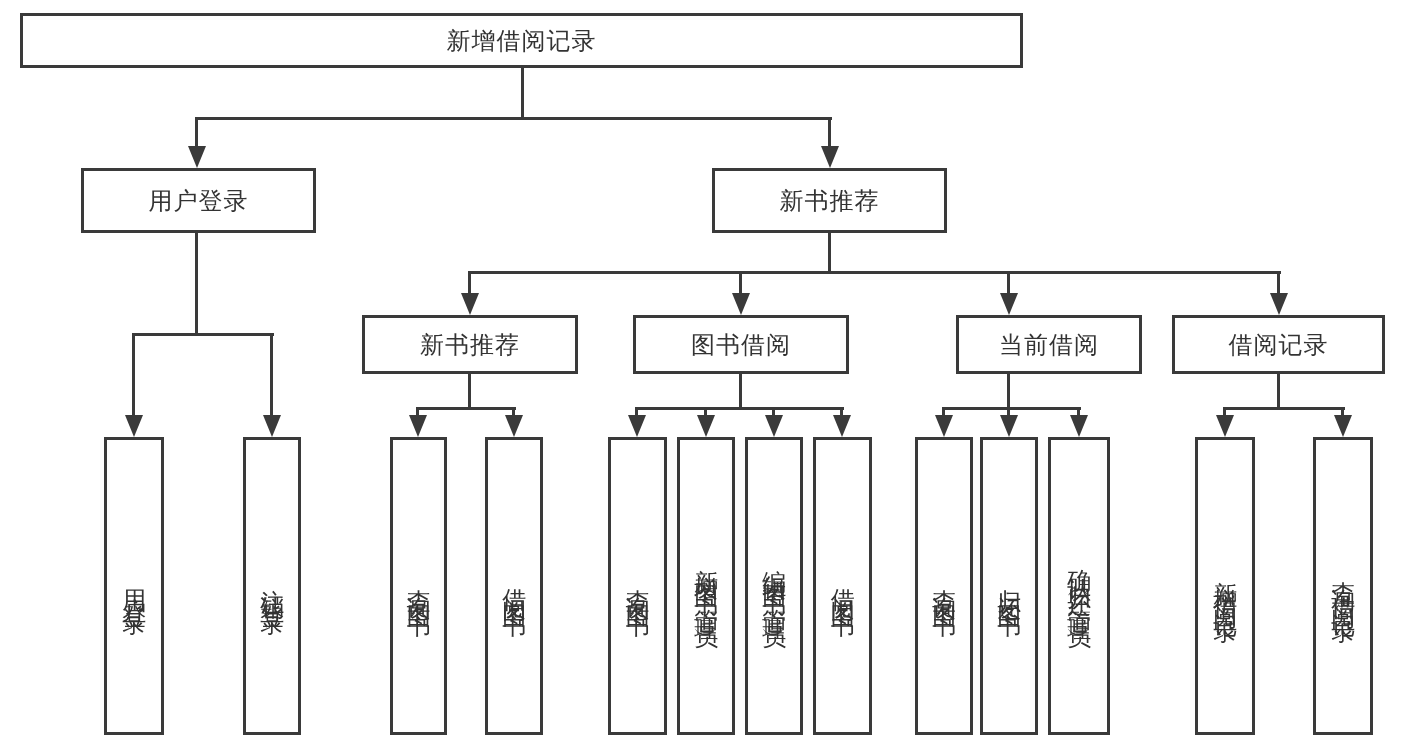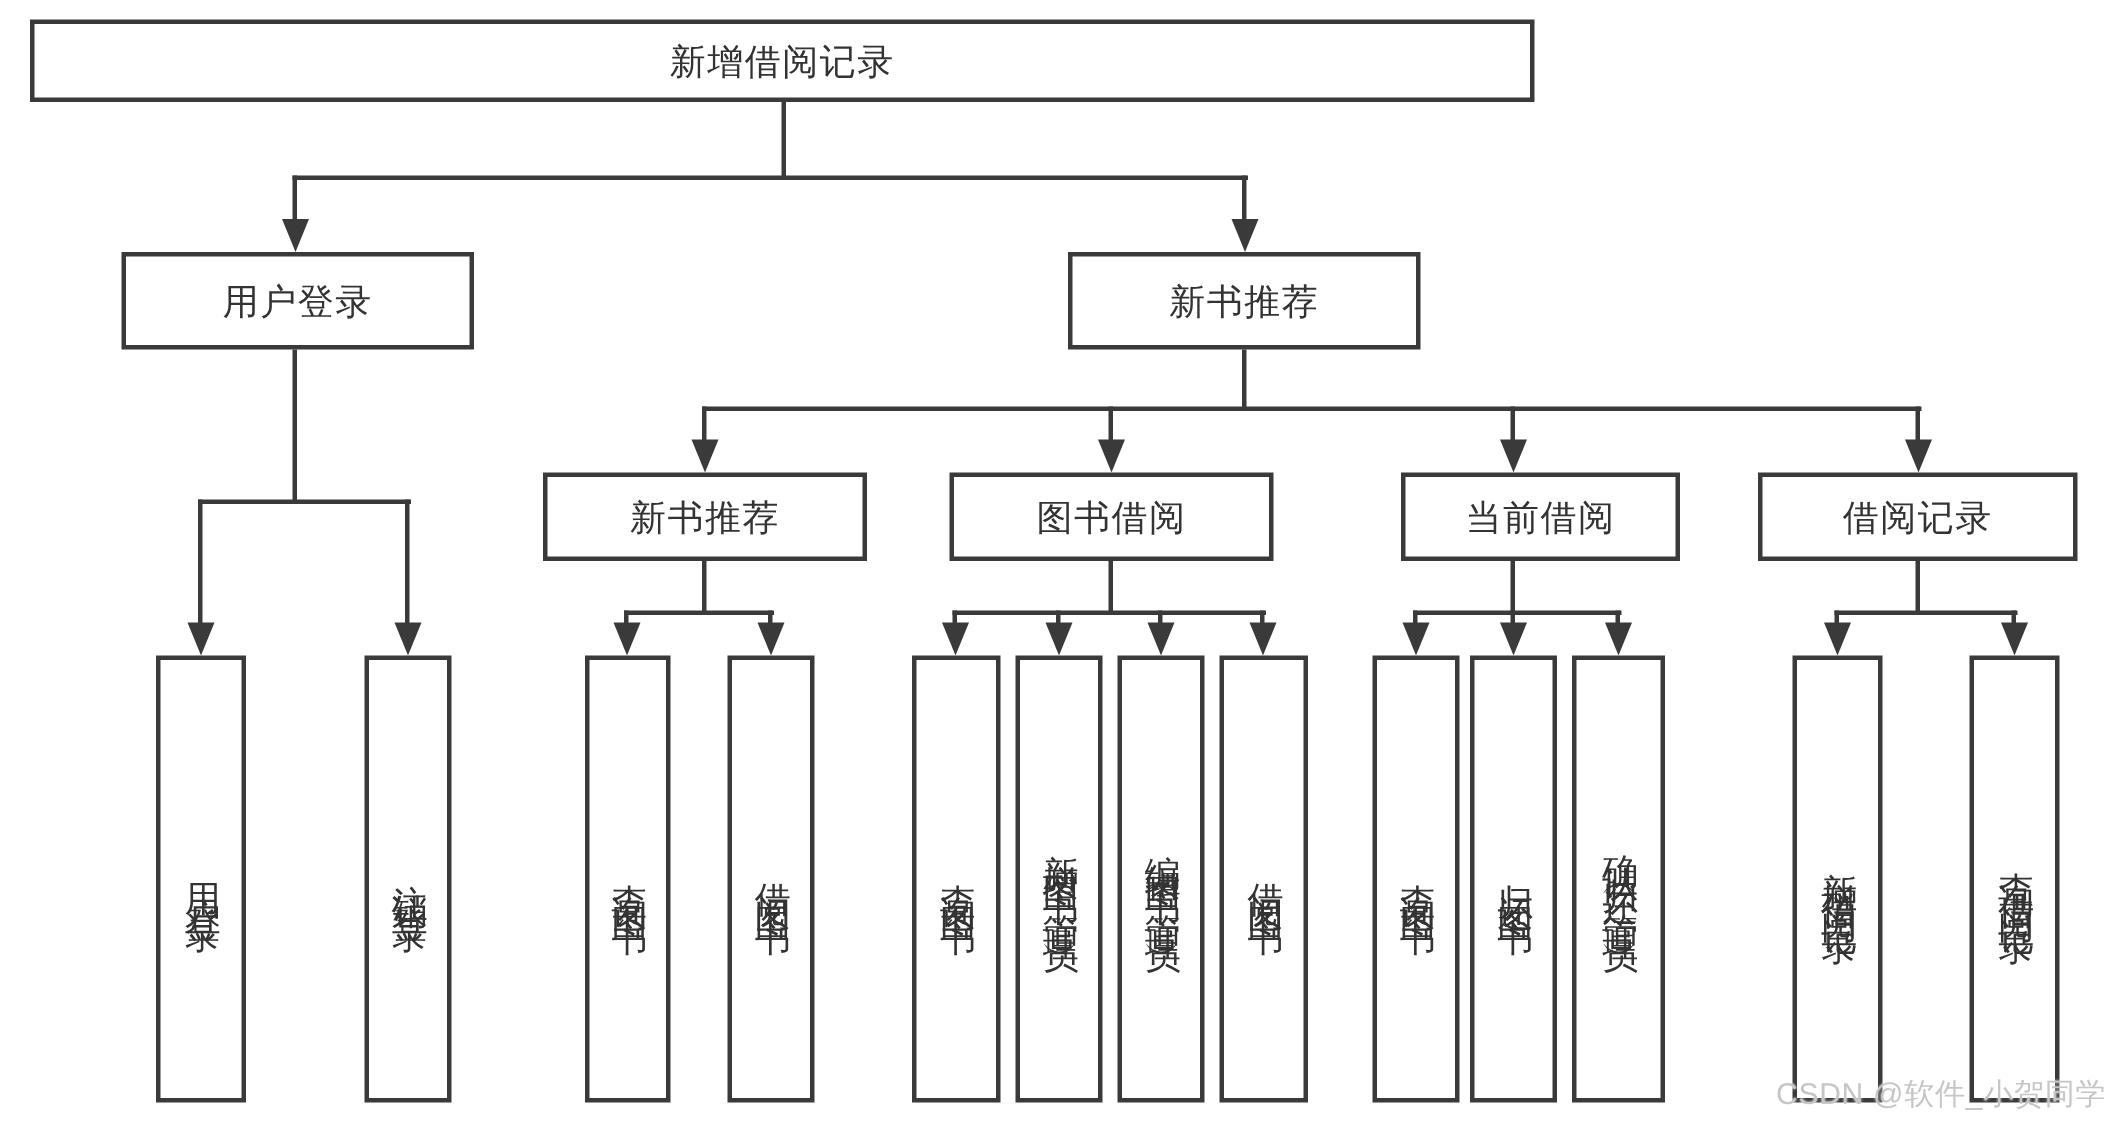--- a/index.html
+++ b/index.html
@@ -74,21 +74,21 @@
   <div class="arr" style="left:1000px;top:293px"></div>
   <div class="vline" style="left:1277px;top:271px;height:24px"></div>
   <div class="arr" style="left:1270px;top:293px"></div>
 
   <div class="box" style="left:633px;top:315px;width:216px;height:59px">
     <span class="lbl">图书借阅</span>
   </div>
   <div class="box" style="left:362px;top:315px;width:216px;height:59px">
     <span class="lbl">新书推荐</span>
   </div>
-  <div class="box" style="left:934px;top:315px;width:186px;height:59px">
+  <div class="box" style="left:956px;top:315px;width:186px;height:59px">
     <span class="lbl">当前借阅</span>
   </div>
   <div class="box" style="left:1172px;top:315px;width:213px;height:59px">
     <span class="lbl">借阅记录</span>
   </div>
 
   <div class="vline" style="left:468px;top:374px;height:36px"></div>
   <div class="hline" style="left:416px;top:407px;width:100px"></div>
   <div class="vline" style="left:416px;top:407px;height:10px"></div>
   <div class="arr" style="left:409px;top:415px"></div>
@@ -159,14 +159,13 @@
     <span class="vlbl">确认归还（管理员）</span>
   </div>
 
   <div class="box" style="left:1195px;top:437px;width:60px;height:298px">
     <span class="vlbl">新增借阅记录</span>
   </div>
   <div class="box" style="left:1313px;top:437px;width:60px;height:298px">
     <span class="vlbl">查询借阅记录</span>
   </div>
 
-  <div class="watermark">CSDN @软件_小贺同学</div>
 </div>
 
 </body></html>

